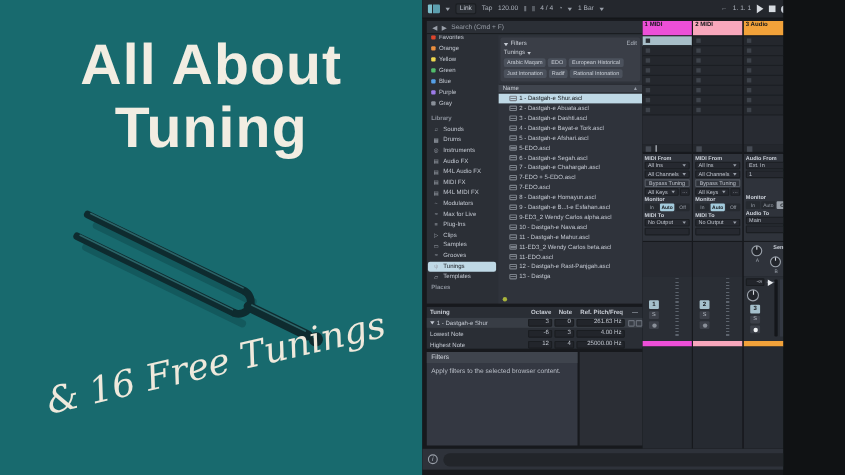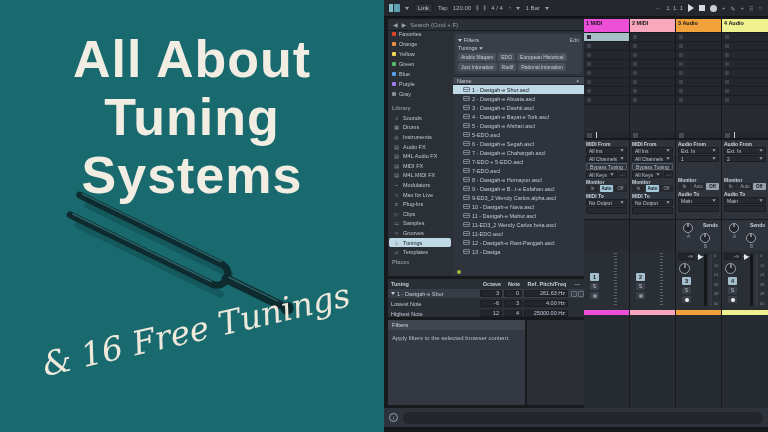--- a/index.html
+++ b/index.html
@@ -1,17 +1,17 @@
 <!DOCTYPE html>
 <html><head>
 <meta charset="utf-8">
 <style>
 *{margin:0;padding:0;box-sizing:border-box}
 html,body{width:768px;height:432px;overflow:hidden;background:#101214}
-#stage{position:relative;width:768px;height:432px;font-family:"Liberation Sans",sans-serif;overflow:hidden}
+#stage{position:relative;width:712px;height:432px;font-family:"Liberation Sans",sans-serif;overflow:hidden}
 
 
 #cover{position:absolute;left:0;top:0;width:384px;height:432px;background:#186A6E;overflow:hidden}
 #cover .title{position:absolute;left:0;top:30px;width:384px;text-align:center;color:#F2EDE2;
   font-weight:bold;font-size:52px;line-height:58px;letter-spacing:1px}
 #cover .subtitle{position:absolute;left:22px;top:318px;width:350px;text-align:center;color:#EFE9DC;
   font-family:"DejaVu Serif",serif;font-style:italic;font-size:33px;transform:rotate(-13deg);transform-origin:40% 50%;white-space:nowrap}
 #forksvg{position:absolute;left:0;top:0}
 
 
@@ -123,21 +123,20 @@
 </head>
 <body>
 
 <div id="stage">
 
   <div id="cover">
     <div class="title">
 
     <div>All About</div>
         <div>Tuning</div>
-        <div>Systems</div>
       </div>
     <svg id="forksvg" width="384" height="432" viewBox="0 0 384 432">
       <g transform="translate(83,215) rotate(26)" opacity="0.35" stroke="#0B3A3E" fill="none">
         <path d="M0,-11 H158" stroke-width="7" stroke-linecap="round"></path>
         <path d="M0,11 H158" stroke-width="7" stroke-linecap="round"></path>
       </g>
       <g transform="translate(75,205) rotate(26)">
         <g stroke="#0E2B2F" fill="none">
           <path d="M0,-11 H158" stroke-width="7" stroke-linecap="round"></path>
           <path d="M0,11 H158" stroke-width="7" stroke-linecap="round"></path>

